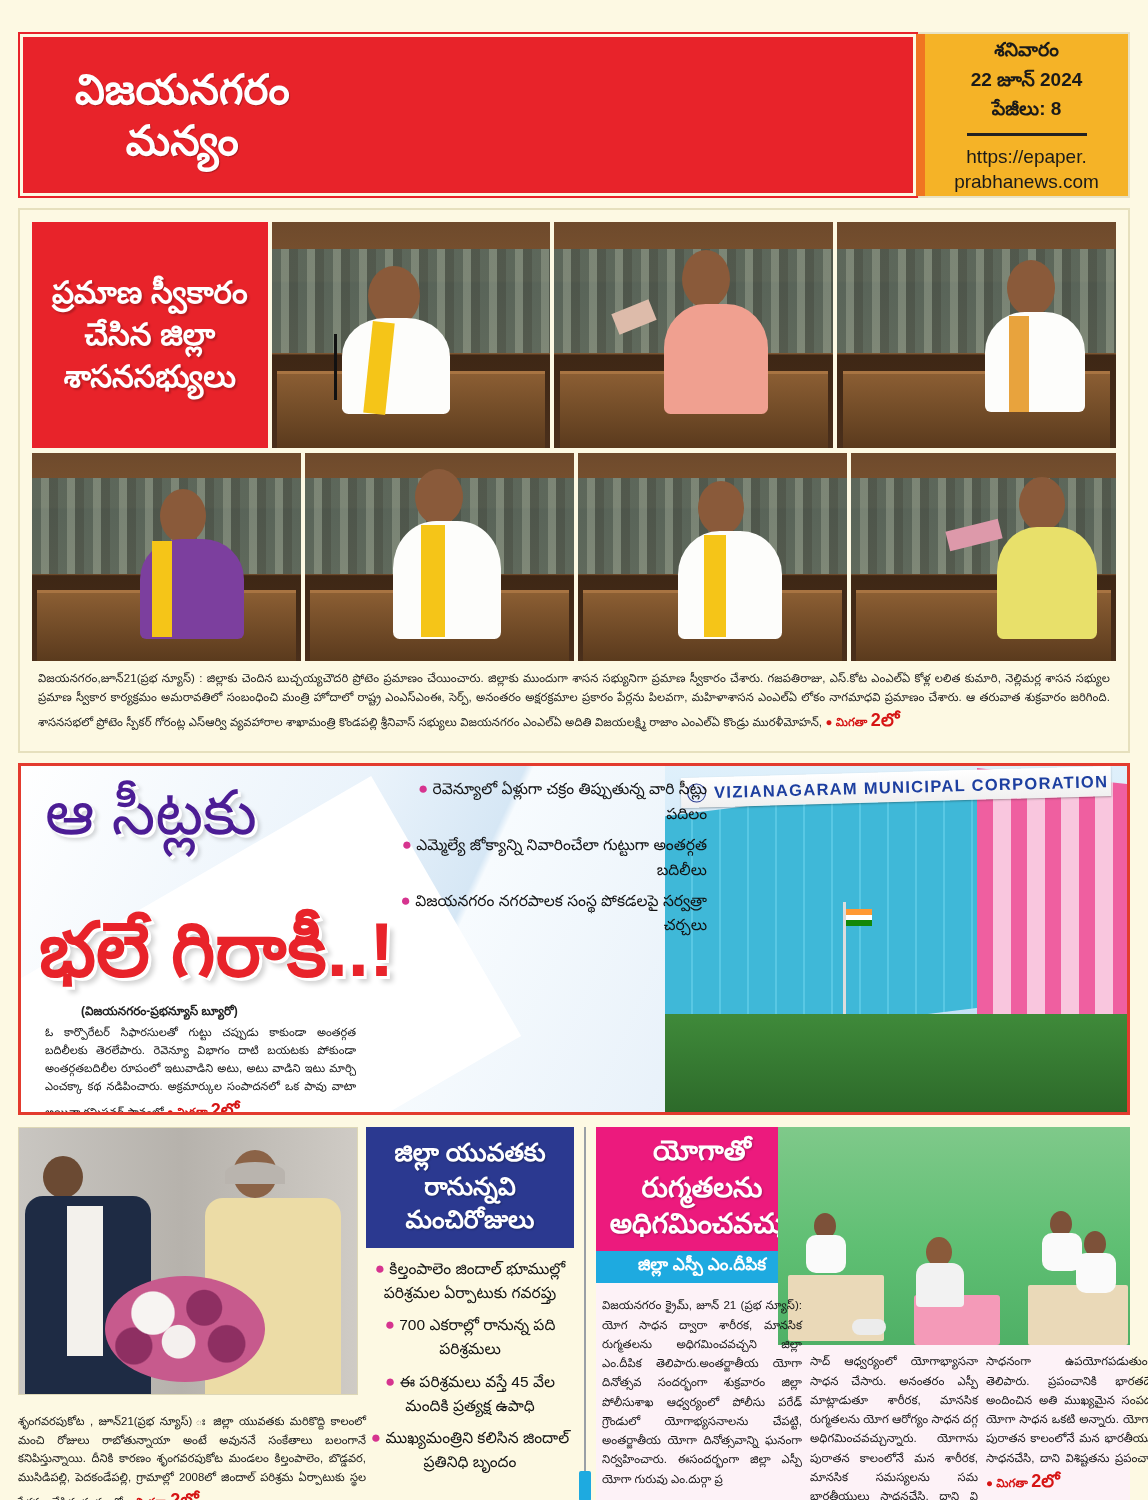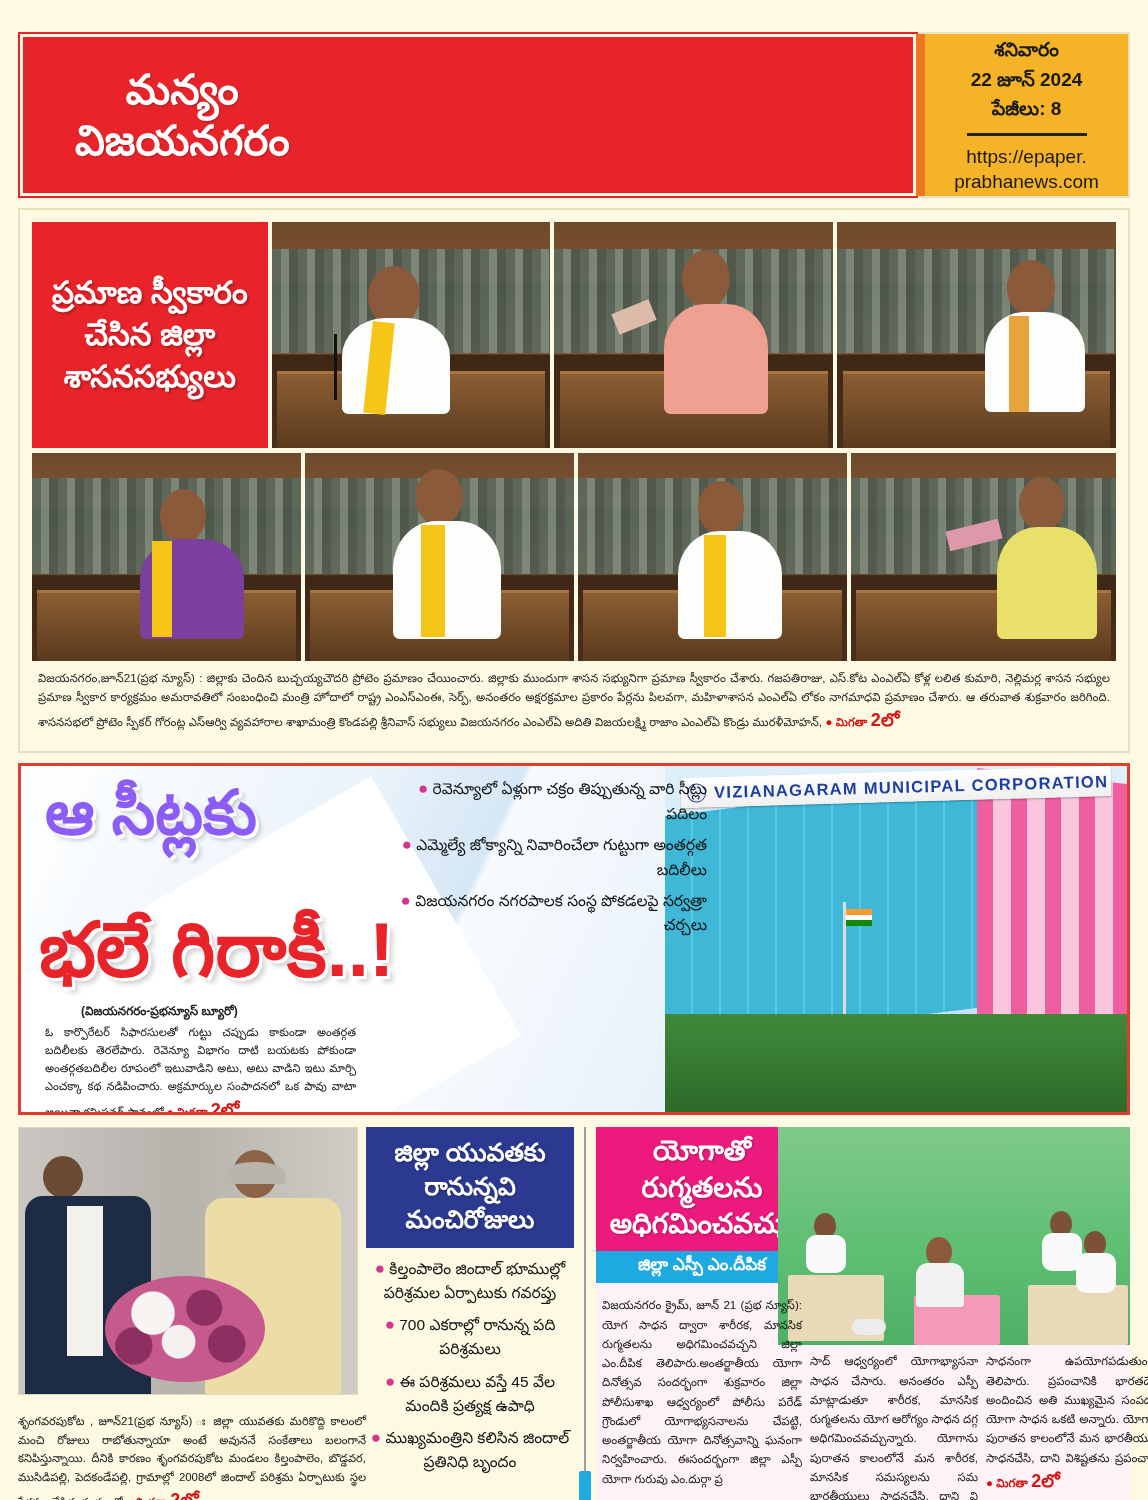--- a/index.html
+++ b/index.html
@@ -73,21 +73,21 @@
     position: relative; height: 352px; overflow: hidden;
   }
   .s2-left { position: absolute; left: 0; top: 0; width: 680px; height: 100%;
     background: linear-gradient(115deg,#ffffff 0%,#eaf3fb 42%,#d6e7f5 60%,#f7fbfe 61%,#e6f0f9 100%); }
   .s2-left:before {
     content:""; position:absolute; left:-60px; top:120px; width:520px; height:300px;
     background:#ffffff; transform: rotate(-30deg);
   }
   .s2-head-a {
     position: absolute; left: 24px; top: 12px; width: 400px;
-    font-size: 62px; font-weight: bold; color: #8b5cf6; line-height: 1.12;
+    font-size: 62px; font-weight: normal; color: #4c1d95; line-height: 1.12;
     text-shadow: 3px 3px 0 #ffffff, 5px 5px 4px rgba(0,0,0,.18);
     z-index: 4;
   }
   .s2-head-b {
     position: absolute; left: 18px; top: 142px; width: 660px;
     font-size: 76px; font-weight: bold; color: #e8232a; line-height: 1.1;
     text-shadow: 3px 3px 0 #ffffff, 6px 6px 5px rgba(0,0,0,.18);
     z-index: 4;
   }
   .s2-bullets {
@@ -177,22 +177,22 @@
      background: linear-gradient(#ff9933 33%,#ffffff 33% 66%,#138808 66%); }
 </style>
 </head>
 <body>
 
 <div class="page">
 
   <div class="masthead">
     <div class="mast-red">
       <div class="edition">
+        <div>విజయనగరం</div>
         <div>మన్యం</div>
-        <div>విజయనగరం</div>
       </div>
     </div>
     <div class="mast-orange">
       <div class="dt">శనివారం</div>
       <div class="dt">22 జూన్ 2024</div>
       <div class="dt">పేజీలు: 8</div>
       <div class="mast-rule"></div>
       <div class="url">https://epaper.</div>
       <div class="url">prabhanews.com</div>
     </div>

